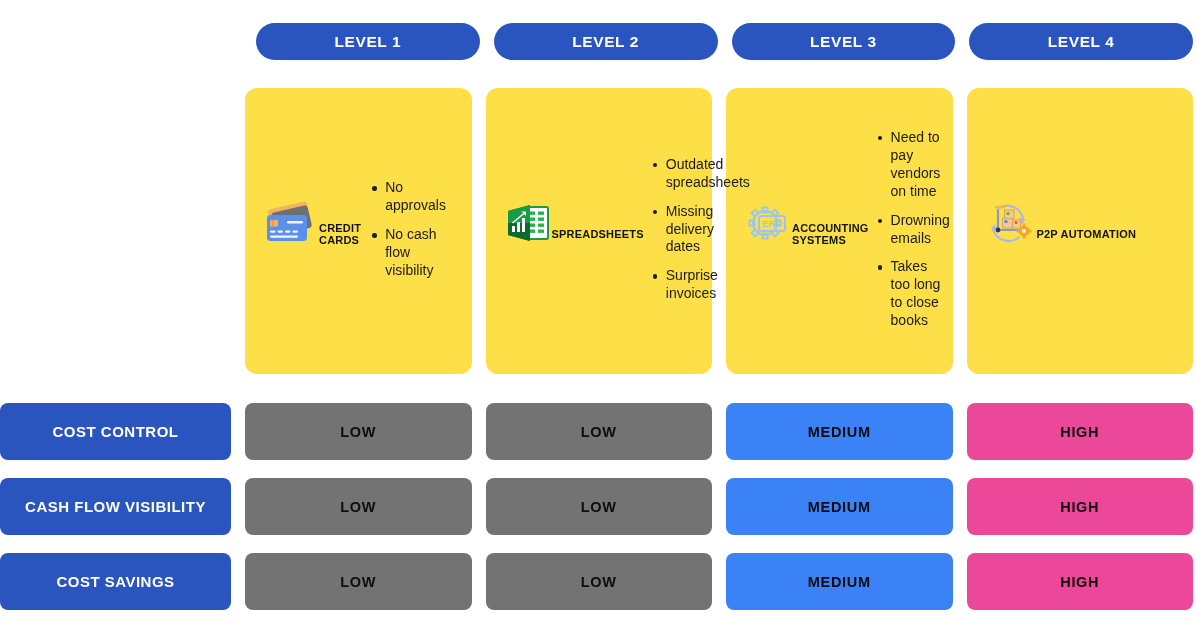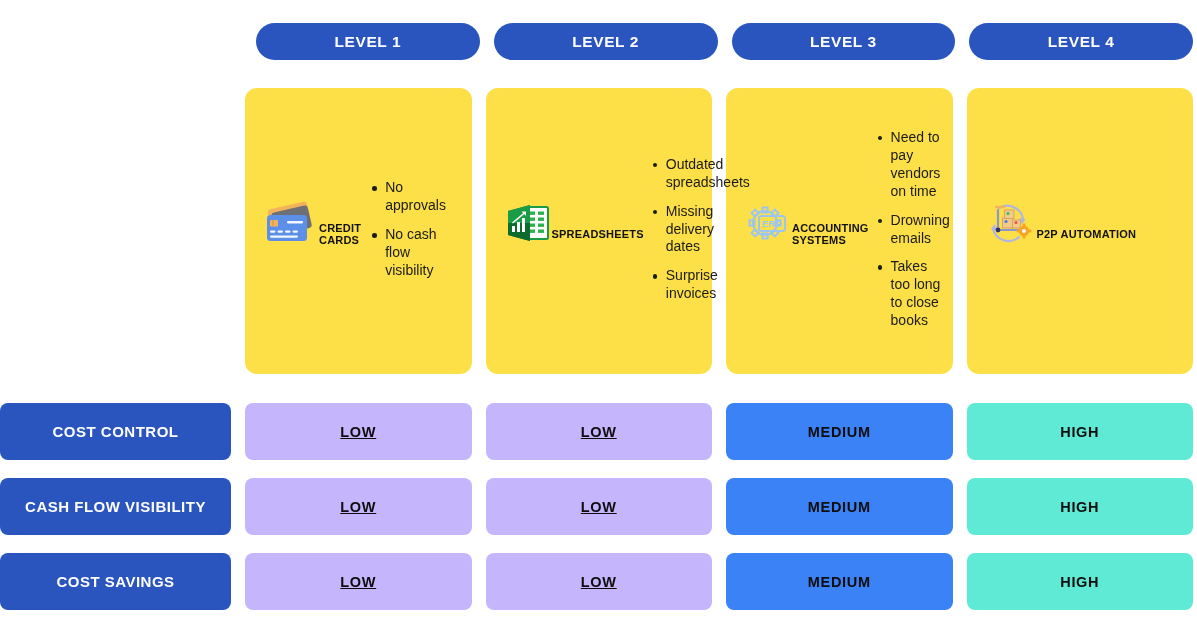--- a/index.html
+++ b/index.html
@@ -146,23 +146,23 @@
     border-radius: 8px;
     height: 57px;
     display: flex;
     align-items: center;
     justify-content: center;
     font-size: 14.5px;
     font-weight: bold;
     color: #0d0d0d;
     letter-spacing: 0.7px;
   }
-  .rating-cell.low    { background: #c4b5fd; text-decoration: underline; }
+  .rating-cell.low    { background: #737373; }
   .rating-cell.medium { background: #3b82f6; }
-  .rating-cell.high   { background: #5eead4; }
+  .rating-cell.high   { background: #ec4899; }
 
   svg { display: block; }
 </style>
 </head>
 <body>
 
 <div class="matrix">
 
   <div class="header-row grid-row">
     <div class="rowlabel-col"></div>

